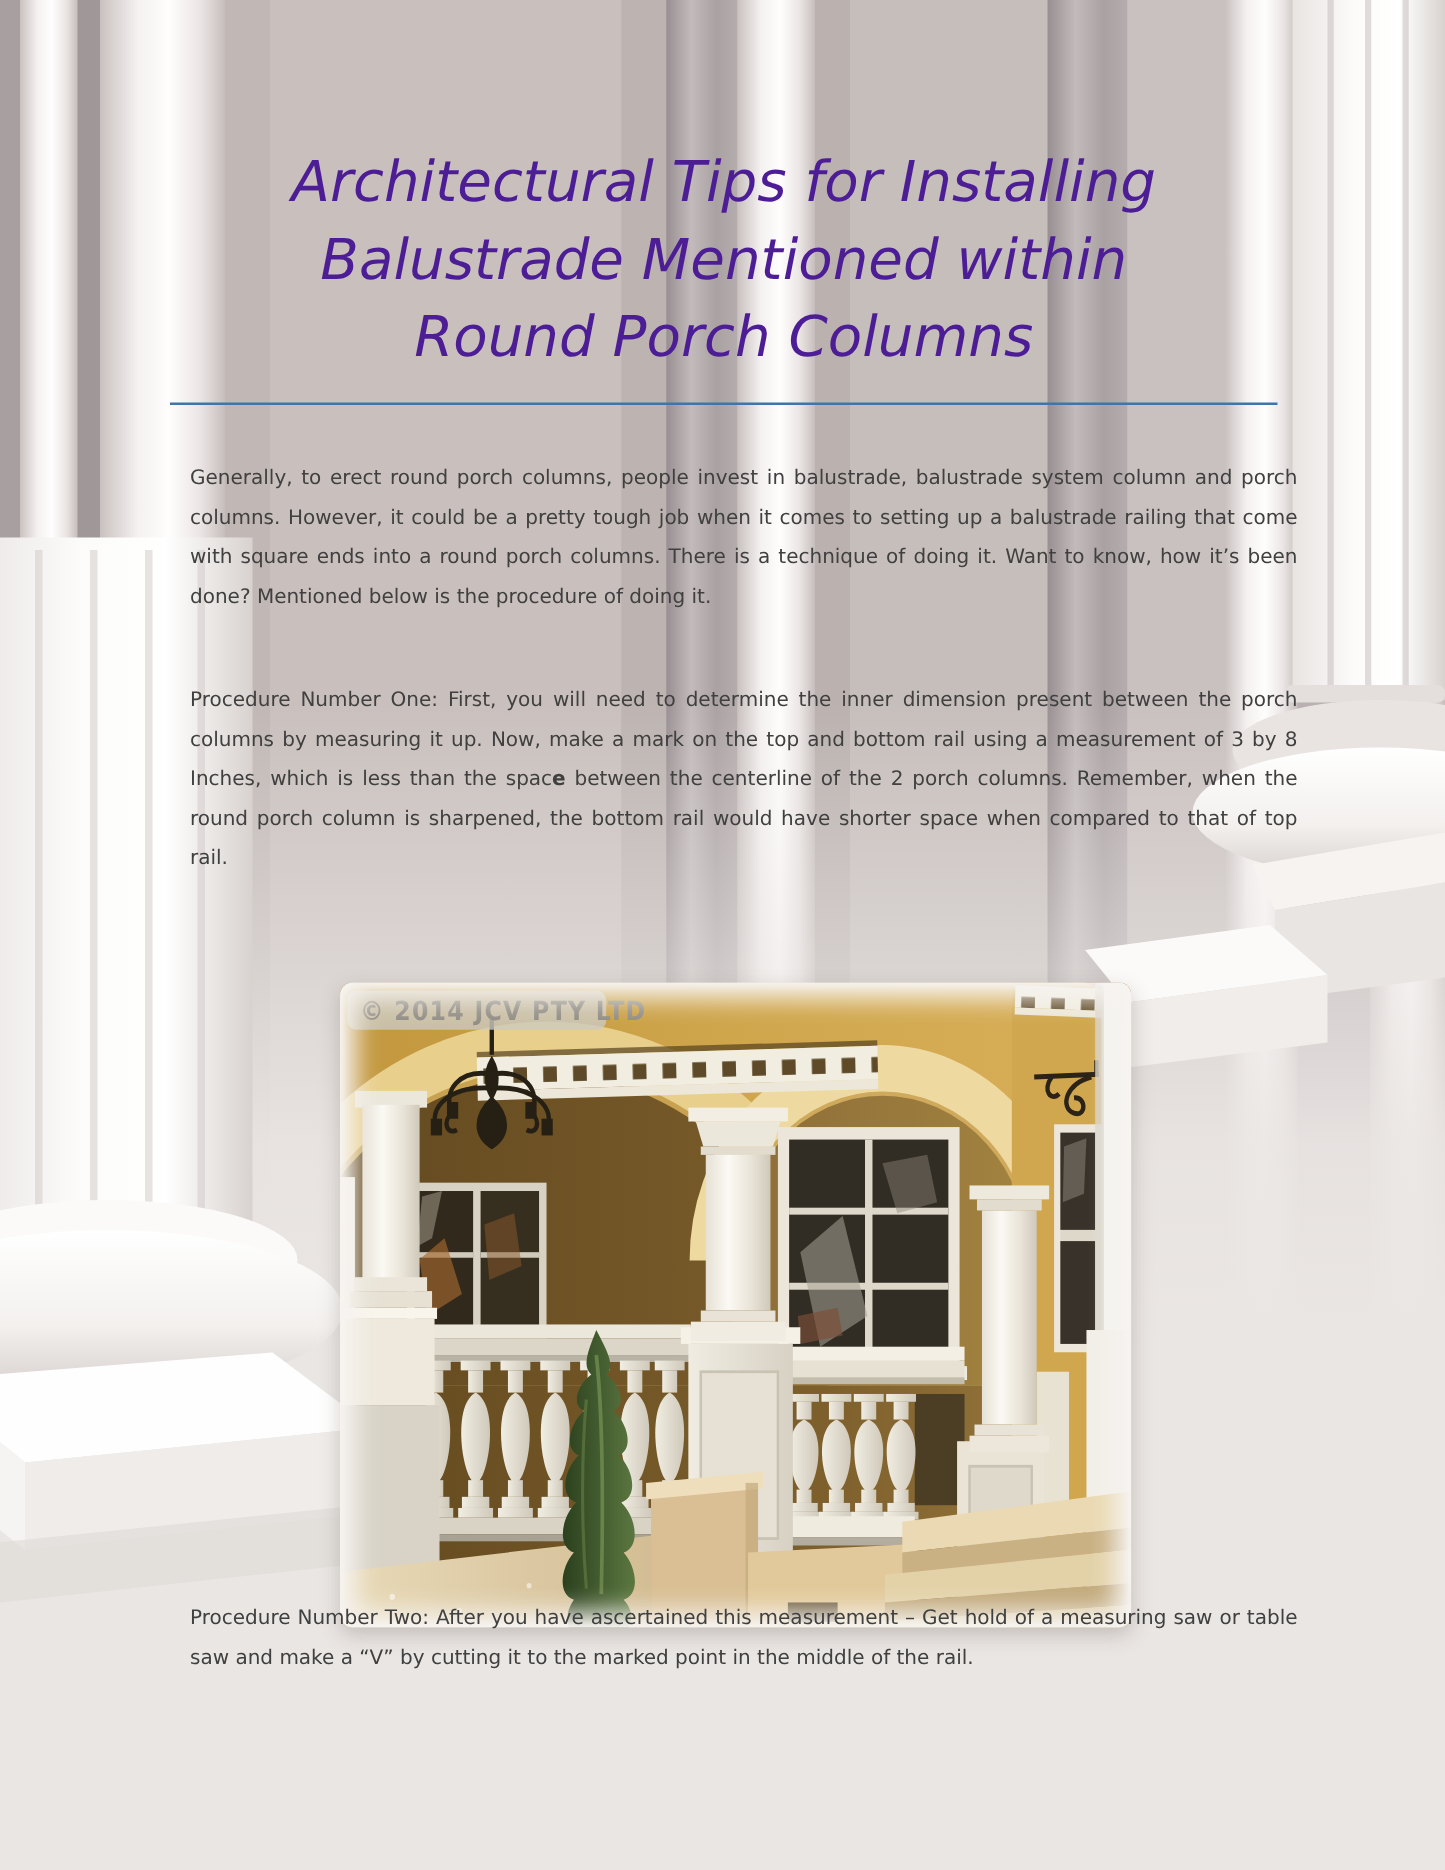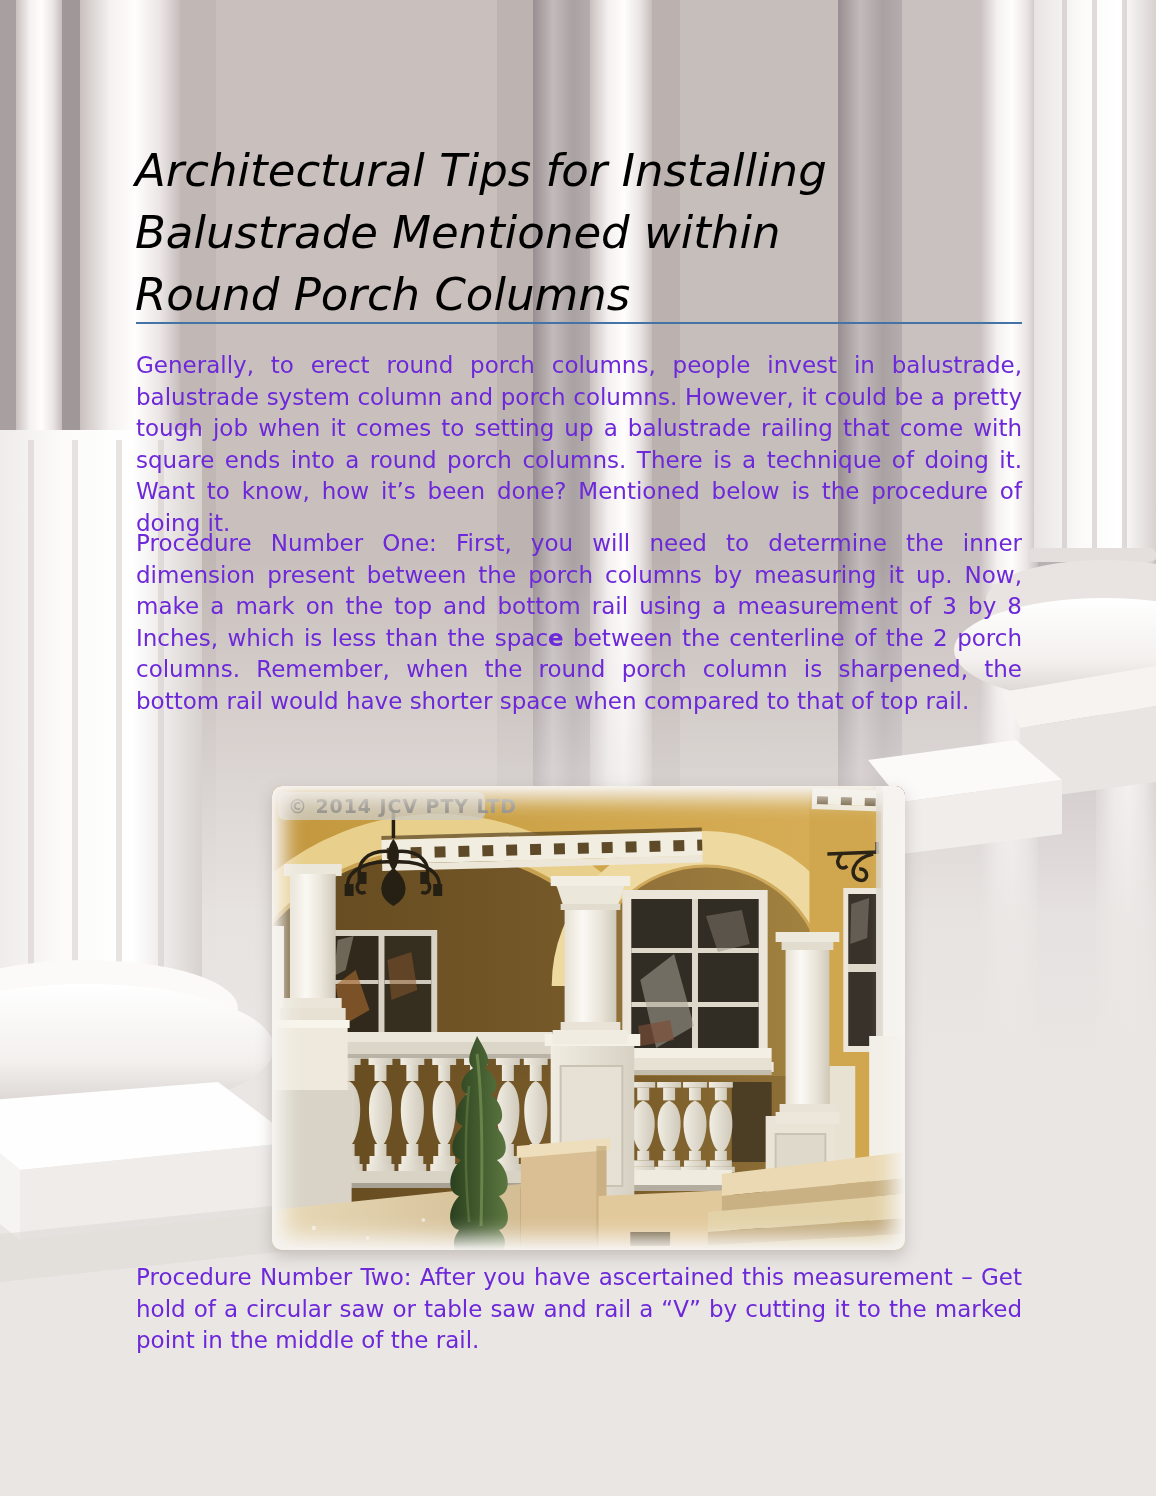--- a/index.html
+++ b/index.html
@@ -5,38 +5,38 @@
   html,body{margin:0;padding:0;background:#9a9494;}
   .page{
     position:relative;
     width:1156px;height:1496px;
     overflow:hidden;
     background:#cbc3c0;
     font-family:"DejaVu Sans","Liberation Sans",sans-serif;
   }
   .bg-svg{position:absolute;left:0;top:0;width:1156px;height:1496px;display:block;}
   .title{
-    position:absolute;left:135px;top:140px;width:888px;margin:0;
-    text-align:left;font-style:italic;font-weight:normal;
-    font-size:45px;line-height:62px;color:#000000;letter-spacing:0;
+    position:absolute;left:135px;top:115px;width:888px;margin:0;
+    text-align:center;font-style:italic;font-weight:normal;
+    font-size:45px;line-height:62px;color:#4c1d95;letter-spacing:0;
   }
   .title-line{display:block;}
   .title-rule{
     position:absolute;left:136px;top:322px;width:886px;height:2px;
     background:#4474a6;
   }
   .para{
-    position:absolute;left:136px;width:886px;margin:0;
-    text-align:justify;font-size:23px;line-height:31.6px;color:#6d28d9;
+    position:absolute;left:136px;width:886px;margin:16px;
+    text-align:justify;font-size:16px;line-height:31.6px;color:#404040;
   }
   .para-1{top:350px;}
   .para-2{top:528px;}
   .para-3{top:1262px;}
   .photo-wrap{
-    position:absolute;left:272px;top:786px;width:633px;height:464px;
+    position:absolute;left:272px;top:786px;width:633px;height:516px;
     border-radius:10px;overflow:hidden;
     box-shadow:0 6px 16px rgba(110,100,90,0.30);
   }
   .photo-svg{display:block;width:100%;height:100%;}
   .photo-feather{
     position:absolute;inset:0;border-radius:10px;pointer-events:none;
     box-shadow:inset 0 0 20px 13px #f6f3f0, inset 0 0 5px 2px rgba(255,255,255,0.85);
   }
   .photo-svg text{font-family:"DejaVu Sans","Liberation Sans",sans-serif;}
 </style>
@@ -376,15 +376,15 @@
       </g>
 
       <g>
         <rect x="6" y="6" width="208" height="28" rx="7" fill="#ccc9c1" opacity="0.8"></rect>
         <text x="16" y="27" font-size="19" font-weight="bold" fill="#928e86" letter-spacing="1">© 2014 JCV PTY LTD</text>
       </g>
     </svg>
     <div class="photo-feather"></div>
   </div>
 
-  <p class="para para-3">Procedure Number Two: After you have ascertained this measurement – Get hold of a circular saw or table saw and rail a “V” by cutting it to the marked point in the middle of the rail.</p>
+  <p class="para para-3">Procedure Number Two: After you have ascertained this measurement – Get hold of a measuring saw or table saw and make a “V” by cutting it to the marked point in the middle of the rail.</p>
 
 </div>
 
 </body></html>

